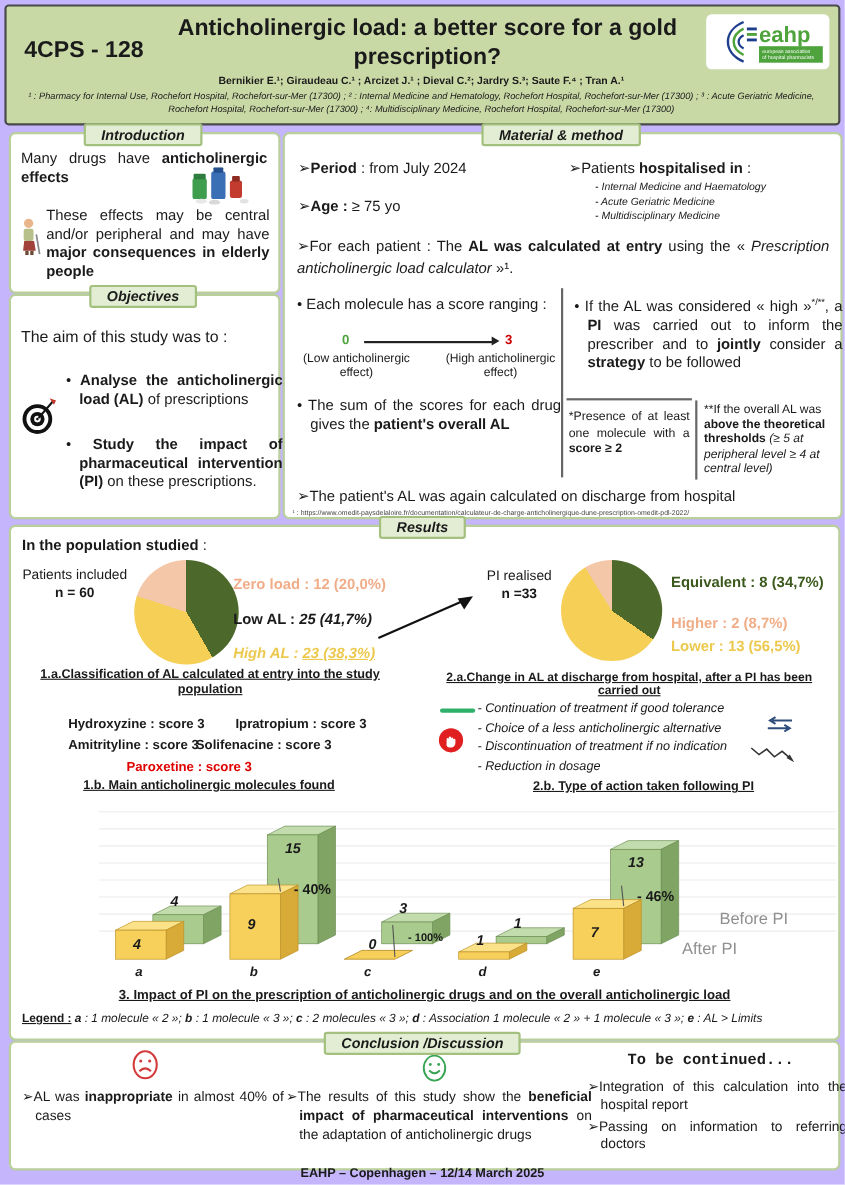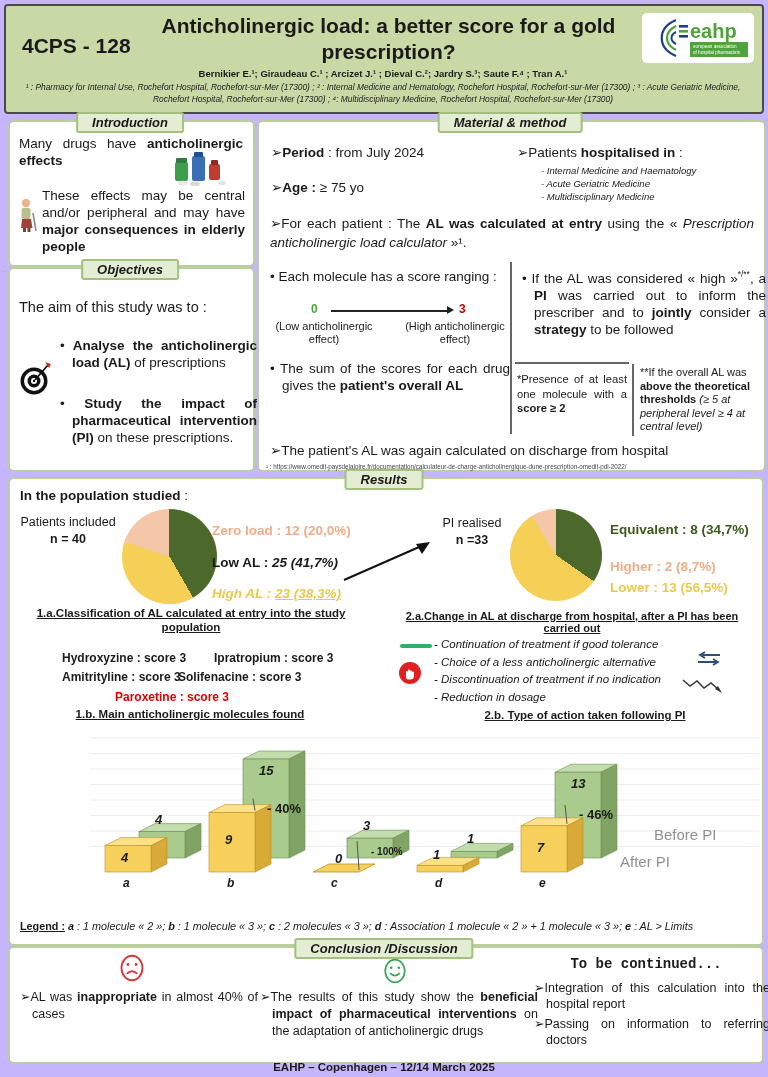--- a/index.html
+++ b/index.html
@@ -136,21 +136,21 @@
 
     <div class="rich fs13" style="left:11px;top:320px;width:490px;"><span style="font-family: &quot;DejaVu Sans&quot;, sans-serif;">➢</span><span>The patient's AL was again calculated on discharge from hospital</span></div>
     <div class="abs" style="left:7px;top:341px;font-size:6.3px;color:#444;">¹ : https://www.omedit-paysdelaloire.fr/documentation/calculateur-de-charge-anticholinergique-dune-prescription-omedit-pdl-2022/</div>
   </div>
 
   <div class="chip" style="left:384px;top:469px;">Results</div>
   <div id="results-box" class="box">
     <div class="rich" style="left:10px;top:9px;font-size:13.5px;"><span style="font-weight: 700;">In the population studied</span><span> :</span></div>
 
     <div class="abs c" style="left:2px;top:36px;width:112px;font-size:12.5px;">Patients included</div>
-    <div class="abs c" style="left:2px;top:53px;width:112px;font-size:12.5px;font-weight:bold;">n = 40</div>
+    <div class="abs c" style="left:2px;top:53px;width:112px;font-size:12.5px;font-weight:bold;">n = 60</div>
     <div class="pie" style="left: 112px; top: 30px; width: 95px; height: 95px; background: conic-gradient(rgb(76, 104, 43) 0deg, rgb(76, 104, 43) 150.12deg, rgb(246, 207, 87) 150.12deg, rgb(246, 207, 87) 288deg, rgb(244, 199, 168) 288deg, rgb(244, 199, 168) 360deg);"></div>
     <div class="leg" style="left:202px;top:44px;"><span style="font-weight: 700; color: rgb(240, 173, 136);">Zero load  : 12 (20,0%)</span></div>
     <div class="leg" style="left:202px;top:76px;"><span style="font-weight: 700;">Low AL : </span><span style="font-weight: 700; font-style: italic;">25 (41,7%)</span></div>
     <div class="leg" style="left:202px;top:107px;"><span style="font-weight: 700; font-style: italic; color: rgb(236, 201, 78);">High AL : </span><span style="font-weight: 700; font-style: italic; text-decoration: underline; color: rgb(236, 201, 78);">23  (38,3%)</span></div>
     <div class="cap" style="left:22px;top:127px;width:318px;font-size:11.5px;line-height:14px;">1.a.Classification of AL calculated at entry into the study population</div>
 
     <svg class="abs" style="left:328px;top:55px;" width="100" height="52" viewBox="0 0 100 52">
       <line x1="6" y1="46" x2="88" y2="10" stroke="#111" stroke-width="2"></line>
       <path d="M92,8 L78,10 L84,20 Z" fill="#111"></path>
     </svg>
@@ -248,20 +248,21 @@
           <text x="195" y="90.5" fill="#1a1a1a" font-size="13" font-weight="bold" font-style="normal">- 40%</text>
           <line x1="285" y1="119" x2="287" y2="148" stroke="#555" stroke-width="1"></line>
           <text x="299" y="133" fill="#1a1a1a" font-size="10" font-weight="bold" font-style="normal">- 100%</text>
           <line x1="493" y1="83.1" x2="495" y2="101.80000000000001" stroke="#555" stroke-width="1"></line>
           <text x="507" y="97.1" fill="#1a1a1a" font-size="13" font-weight="bold" font-style="normal">- 46%</text>
           <text x="582" y="118" fill="#909090" font-size="15" font-weight="normal" font-style="normal">Before PI</text>
           <text x="548" y="145" fill="#909090" font-size="15" font-weight="normal" font-style="normal">After PI</text>
         </svg>
     </div>
 
+    <div class="cap" style="left:20px;top:418px;width:712px;font-size:12px;">3. Impact of PI on the prescription of anticholinergic drugs and on the overall anticholinergic load</div>
     <div class="rich" style="left:10px;top:441px;width:736px;font-size:10.8px;"><span style="font-weight: 700; text-decoration: underline;">Legend :</span><span>  </span><span style="font-weight: 700; font-style: italic;">a</span><span style="font-style: italic;"> : 1 molecule « 2 »;  </span><span style="font-weight: 700; font-style: italic;">b</span><span style="font-style: italic;"> : 1 molecule « 3 »;  </span><span style="font-weight: 700; font-style: italic;">c</span><span style="font-style: italic;"> : 2 molecules « 3 »;  </span><span style="font-weight: 700; font-style: italic;">d</span><span style="font-style: italic;"> : Association 1 molecule « 2 » + 1 molecule « 3 »;  </span><span style="font-weight: 700; font-style: italic;">e</span><span style="font-style: italic;"> :  AL &gt; Limits</span></div>
   </div>
 
   <div class="chip" style="left:384px;top:938px;">Conclusion /Discussion</div>
   <div id="concl-box" class="box">
     <svg class="abs" style="left:108px;top:6px;" width="28" height="28" viewBox="0 0 24 24">
       <ellipse cx="12" cy="12" rx="9" ry="10.5" fill="none" stroke="#d33a3a" stroke-width="1.6"></ellipse>
       <circle cx="8.5" cy="9" r="1.2" fill="#d33a3a"></circle>
         <circle cx="15.5" cy="9" r="1.2" fill="#d33a3a"></circle>
       <path d="M7.5,17 Q12,12.5 16.5,17" stroke="#d33a3a" stroke-width="1.6" fill="none"></path>

